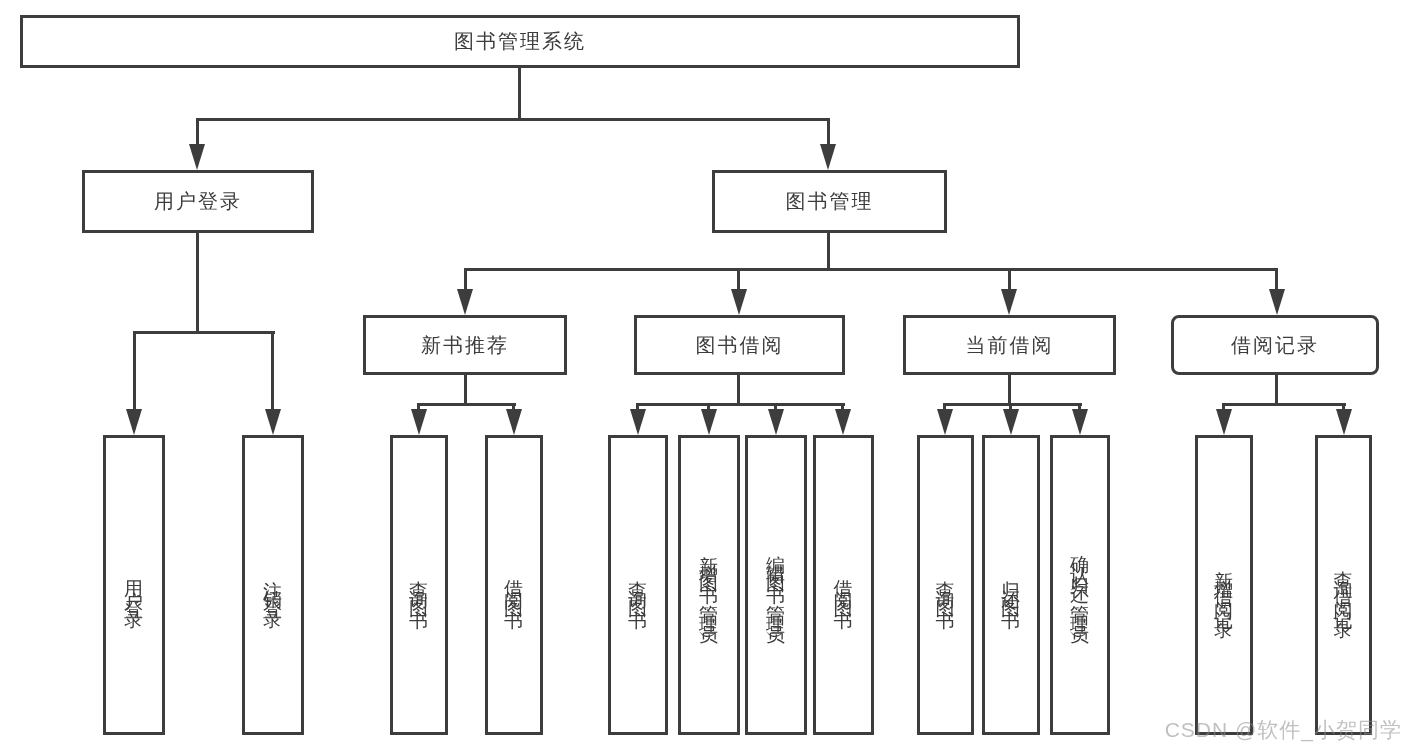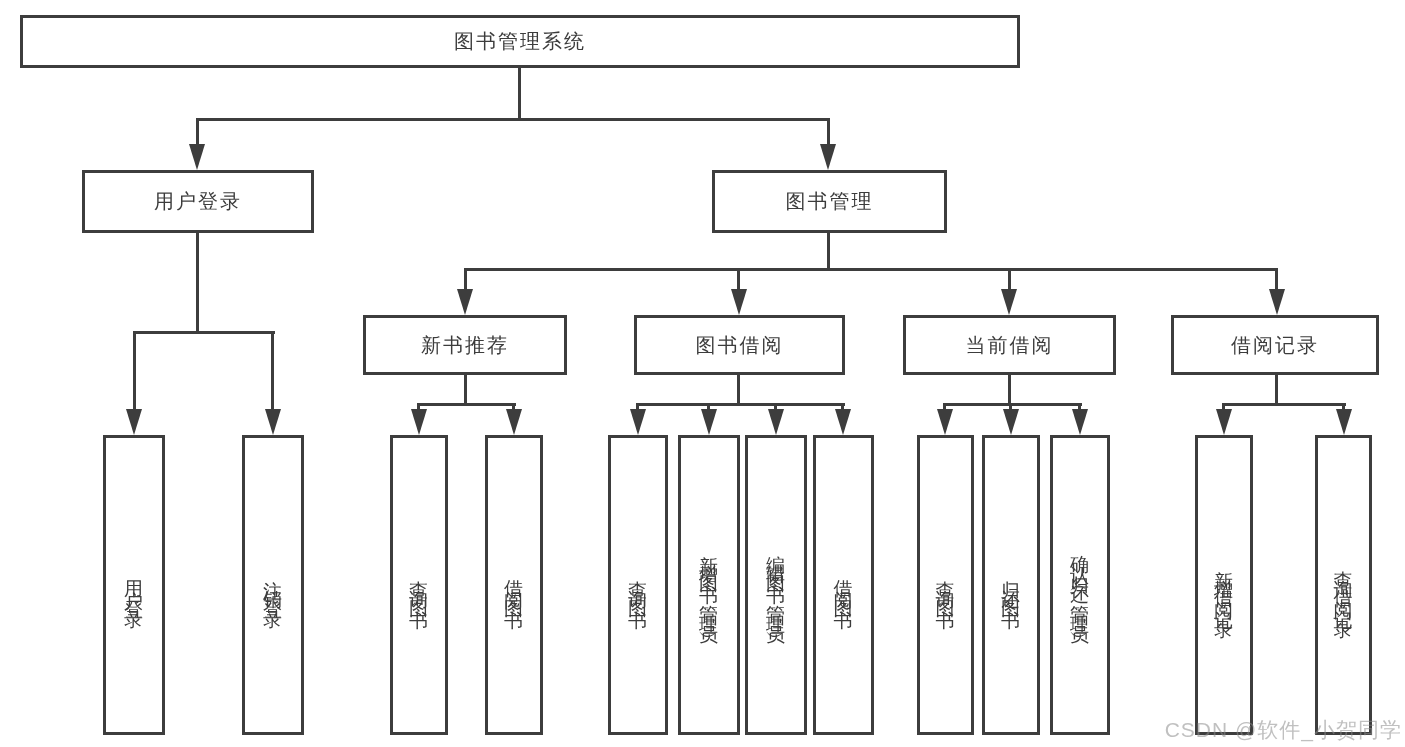--- a/index.html
+++ b/index.html
@@ -84,21 +84,21 @@
 
   <div class="box" style="left:363px;top:315px;width:204px;height:60px;">
     <span class="hlabel">新书推荐</span>
   </div>
   <div class="box" style="left:634px;top:315px;width:211px;height:60px;">
     <span class="hlabel">图书借阅</span>
   </div>
   <div class="box" style="left:903px;top:315px;width:213px;height:60px;">
     <span class="hlabel">当前借阅</span>
   </div>
-  <div class="box" style="left:1171px;top:315px;width:208px;height:60px;">
+  <div class="box" style="left:1171px;top:315px;width:208px;height:60px;border-radius:8px;">
     <span class="hlabel">借阅记录</span>
   </div>
 
   <div class="box" style="left:103px;top:435px;width:62px;height:300px;">
     <span class="vlabel">用户登录</span>
   </div>
   <div class="box" style="left:242px;top:435px;width:62px;height:300px;">
     <span class="vlabel">注销登录</span>
   </div>
 

